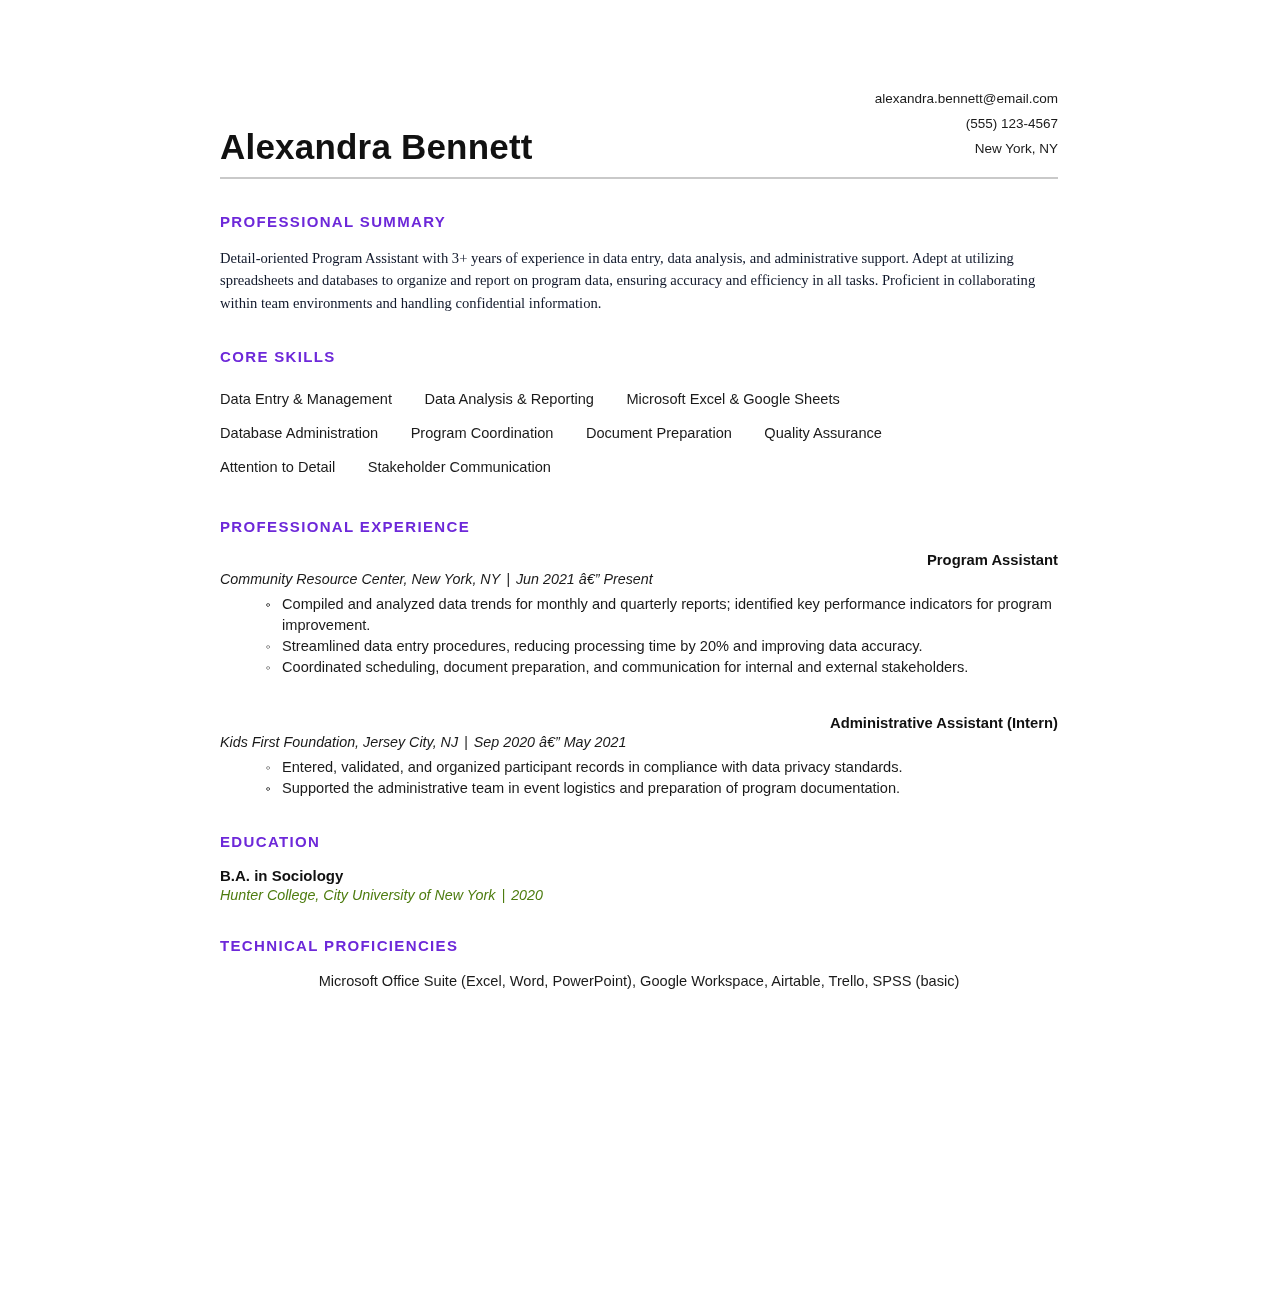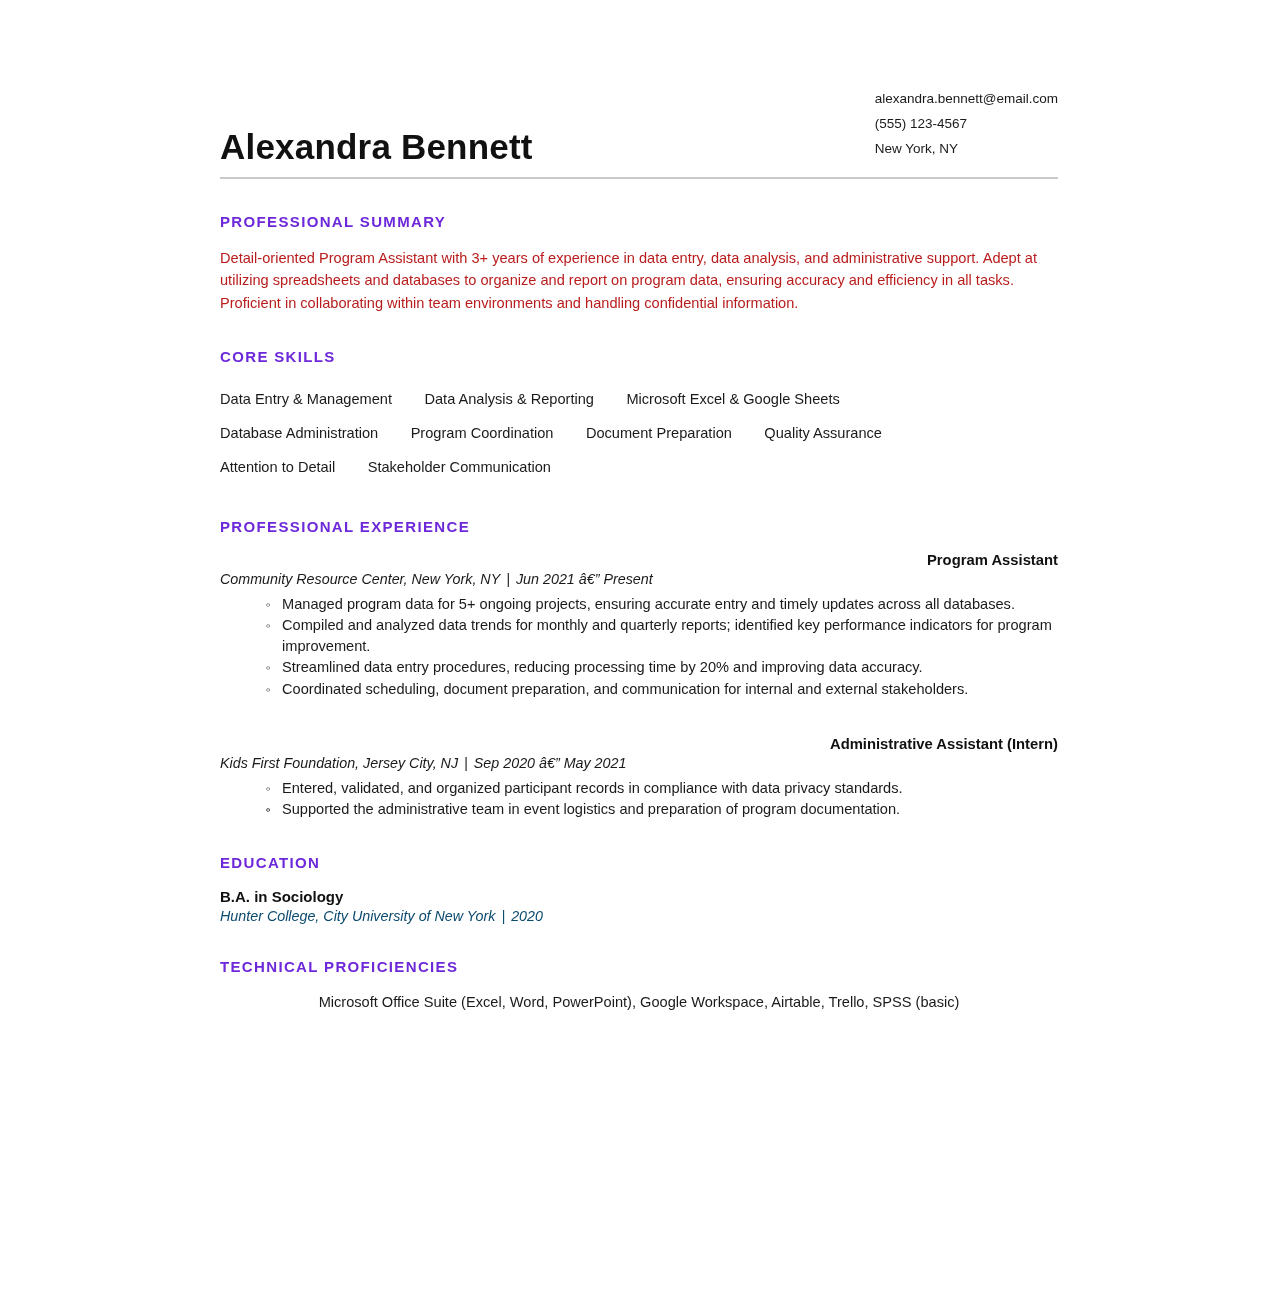--- a/index.html
+++ b/index.html
@@ -40,20 +40,21 @@
   .name {
     font-size: 35px;
     font-weight: bold;
     letter-spacing: 0.2px;
     line-height: 1.1;
     color: #111111;
     margin: 0;
     white-space: nowrap;
   }
   .contact {
+    text-align: right;
     font-size: 13.5px;
     line-height: 1.87;
     color: #1a1a1a;
     padding-bottom: 5px;
   }
   .contact div { white-space: nowrap; }
 
   .header-rule {
     border: 0;
     border-top: 2px solid #c9c9c9;
@@ -69,22 +70,23 @@
     letter-spacing: 1.35px;
     color: #6d28d9;
     margin: 0 0 17px 0;
     text-transform: uppercase;
   }
 
   .summary-text {
     font-size: 14.6px;
     line-height: 1.54;
     margin: 0;
-    color: #b91c1c;
+    color: #0f172a;
     max-width: 838px;
+    font-family: Liberation Serif, serif;
   }
 
   
   .skills {
     list-style: none;
     margin: 0;
     padding: 0;
     display: block;
     max-width: 760px;
     line-height: 2.12;
@@ -143,21 +145,21 @@
   
   .edu-degree {
     font-size: 15px;
     font-weight: bold;
     color: #111111;
     margin: 0 0 3px 0;
   }
   .edu-meta {
     font-size: 14.3px;
     font-style: italic;
-    color: #0c4a6e;
+    color: #4d7c0f;
     margin: 0;
   }
   .edu-meta .sep { padding: 0 6px; }
 
   
   .tech-text {
     font-size: 14.6px;
     line-height: 1.5;
     color: #1a1a1a;
     margin: 0;
@@ -200,21 +202,21 @@
       </ul>
     </div>
 
     <div class="section">
       <h2 class="section-title">PROFESSIONAL EXPERIENCE</h2>
 
       <div class="job">
         <div class="job-title">Program Assistant</div>
         <div class="job-meta"><span>Community Resource Center, New York, NY</span><span class="sep">|</span><span>Jun 2021 â€” Present</span></div>
         <ul class="bullets">
-          <li><span class="marker">◦</span><span>Managed program data for 5+ ongoing projects, ensuring accurate entry and timely updates across all databases.</span></li>
+          <li><span class="marker">◦</span></li>
           <li><span class="marker">◦</span><span>Compiled and analyzed data trends for monthly and quarterly reports; identified key performance indicators for program improvement.</span></li>
           <li><span class="marker">◦</span><span>Streamlined data entry procedures, reducing processing time by 20% and improving data accuracy.</span></li>
           <li><span class="marker">◦</span><span>Coordinated scheduling, document preparation, and communication for internal and external stakeholders.</span></li>
         </ul>
       </div>
 
       <div class="job-gap"></div>
 
       <div class="job">
         <div class="job-title">Administrative Assistant (Intern)</div>

